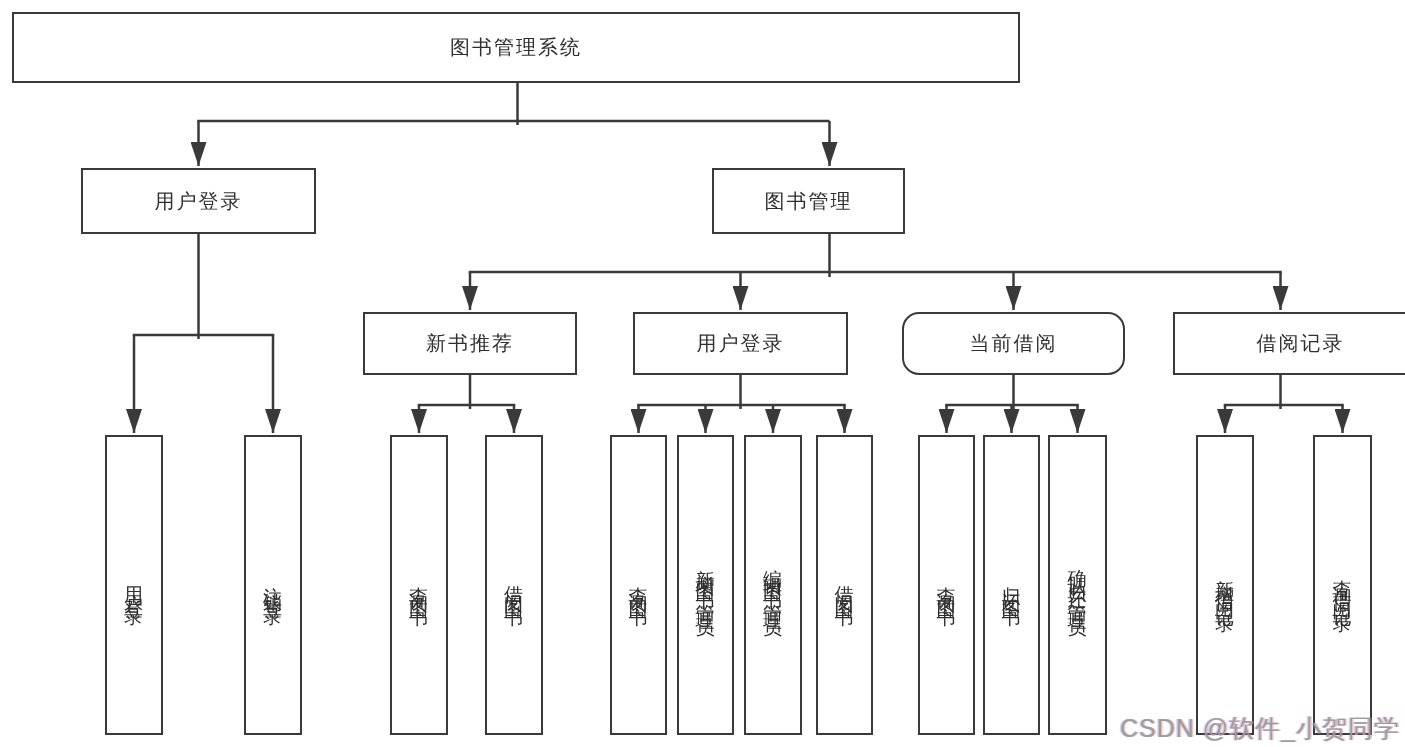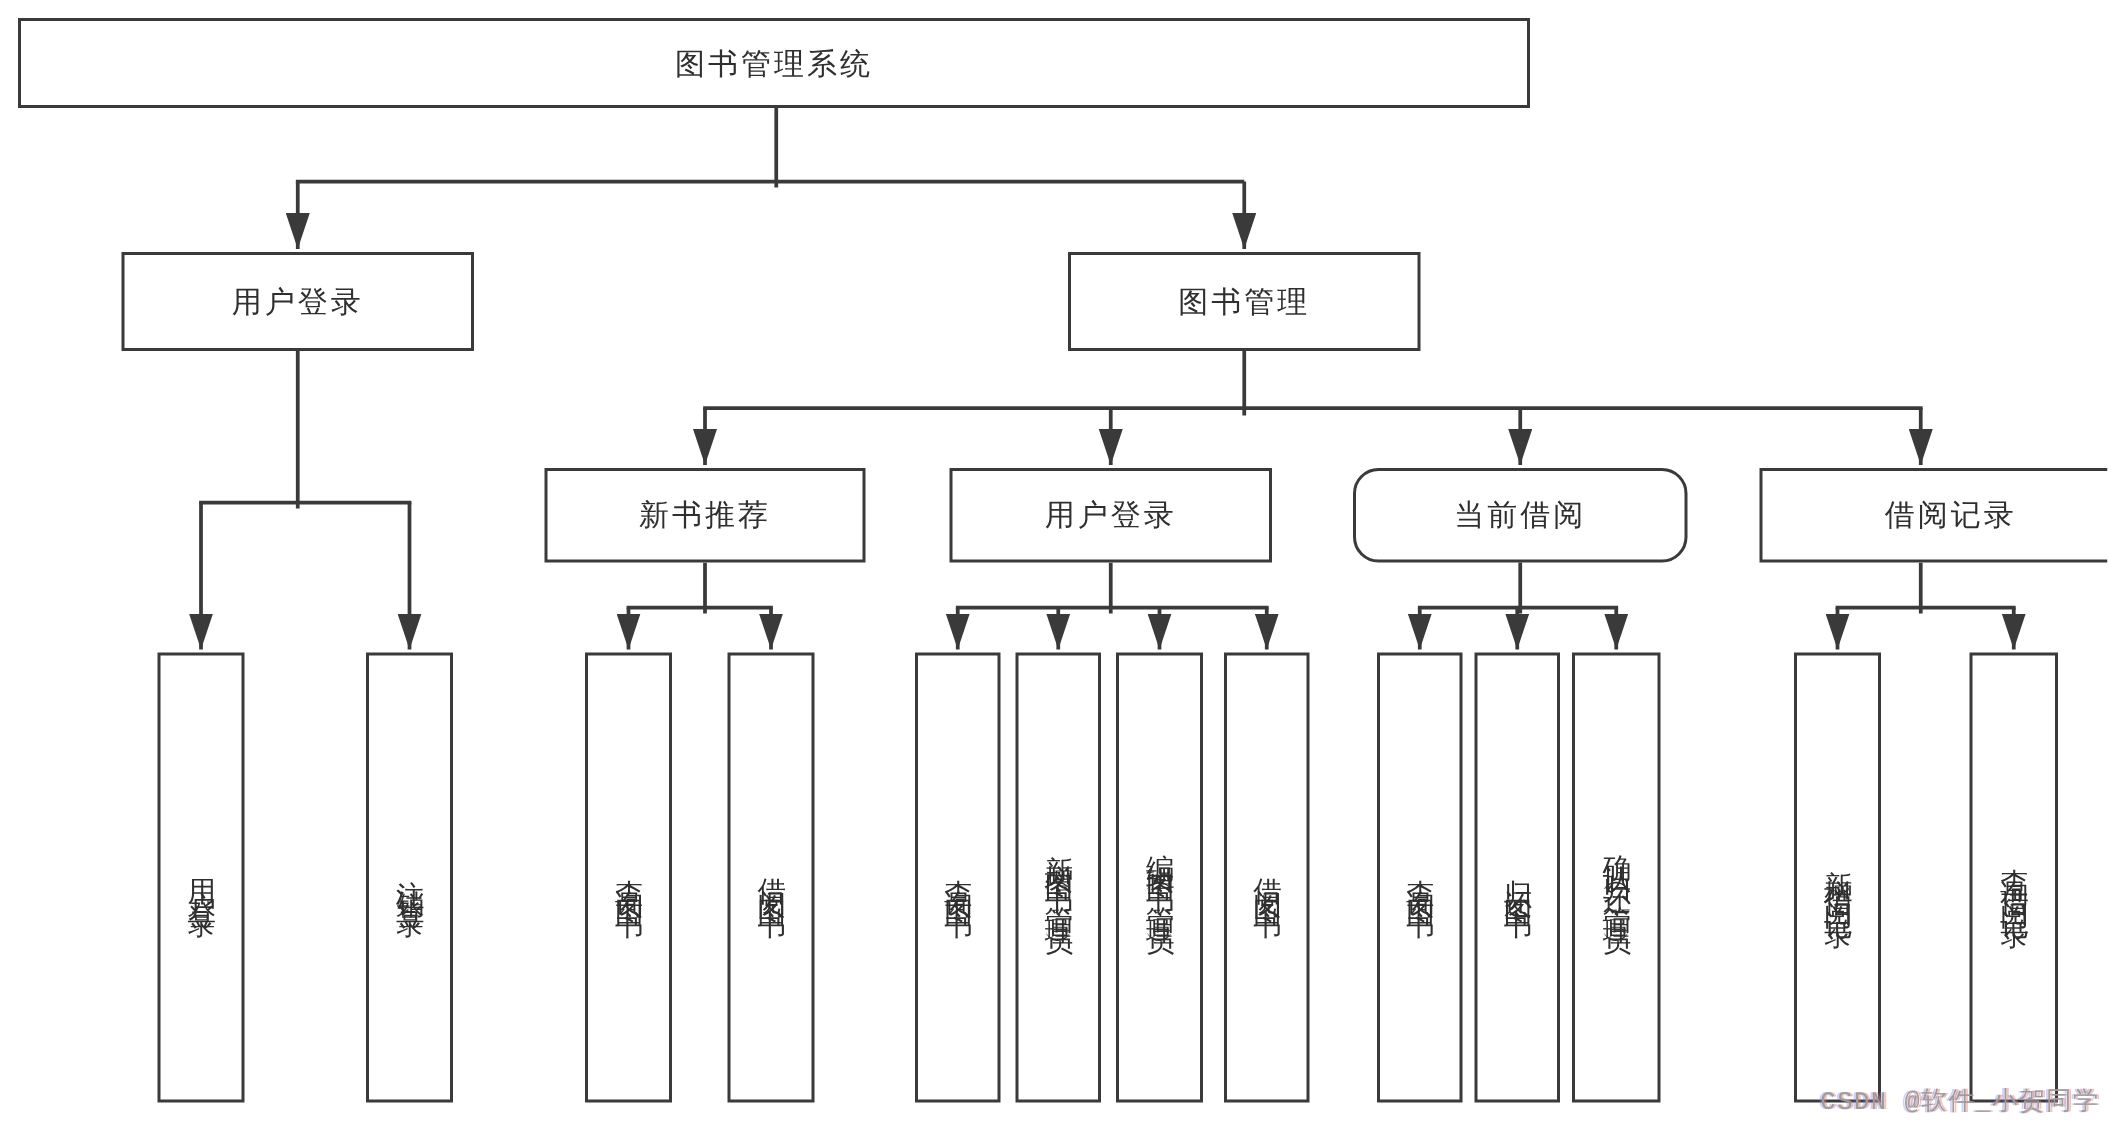--- a/index.html
+++ b/index.html
@@ -44,23 +44,23 @@
   }
   .leaf-label {
     writing-mode: vertical-rl;
     text-orientation: upright;
     font-size: 19px;
     letter-spacing: 7px;
     line-height: 1;
     color: #2f2f2f;
     white-space: nowrap;
   }
-  .box-root   { left: 12px;   top: 12px;  width: 1008px; height: 60px; }
+  .box-root   { left: 12px;   top: 12px;  width: 1008px; height: 71px; }
   .box-l2a    { left: 81px;   top: 168px; width: 235px;  height: 66px; }
-  .box-l2b    { left: 712px;  top: 168px; width: 235px;  height: 66px; }
+  .box-l2b    { left: 712px;  top: 168px; width: 193px;  height: 66px; }
   .box-l3a    { left: 363px;  top: 312px; width: 214px;  height: 63px; }
   .box-l3b    { left: 633px;  top: 312px; width: 215px;  height: 63px; }
   .box-l3c    { left: 902px;  top: 312px; width: 223px;  height: 63px; border-radius: 17px; }
   .box-l3d    { left: 1173px; top: 312px; width: 255px;  height: 63px; }
   .leaf-a1 { left: 105px;  width: 58px; }
   .leaf-a2 { left: 244px;  width: 58px; }
   .leaf-b1 { left: 390px;  width: 58px; }
   .leaf-b2 { left: 485px;  width: 58px; }
   .leaf-c1 { left: 610px;  width: 57px; }
   .leaf-c2 { left: 677px;  width: 57px; }
@@ -68,26 +68,25 @@
   .leaf-c4 { left: 816px;  width: 57px; }
   .leaf-d1 { left: 918px;  width: 57px; }
   .leaf-d2 { left: 983px;  width: 57px; }
   .leaf-d3 { left: 1048px; width: 59px; }
   .leaf-e1 { left: 1196px; width: 58px; }
   .leaf-e2 { left: 1313px; width: 59px; }
   .watermark {
     position: absolute;
     right: 5px;
     bottom: 2px;
-    font-size: 17px;
+    font-size: 25px;
     color: #9c9c9c;
     letter-spacing: 1px;
     z-index: 3;
     text-shadow: 1.5px 0 0 rgba(230,120,120,0.45), -1.5px 0 0 rgba(120,120,230,0.35);
-    font-family: Liberation Mono, monospace;
   }
 </style>
 </head>
 <body>
 
 <div class="stage">
 
   <svg class="wires" viewBox="0 0 1405 747" xmlns="http://www.w3.org/2000/svg">
     <defs>
       <marker id="arw" markerUnits="userSpaceOnUse" markerWidth="25" markerHeight="16" refX="24" refY="8" orient="auto">

